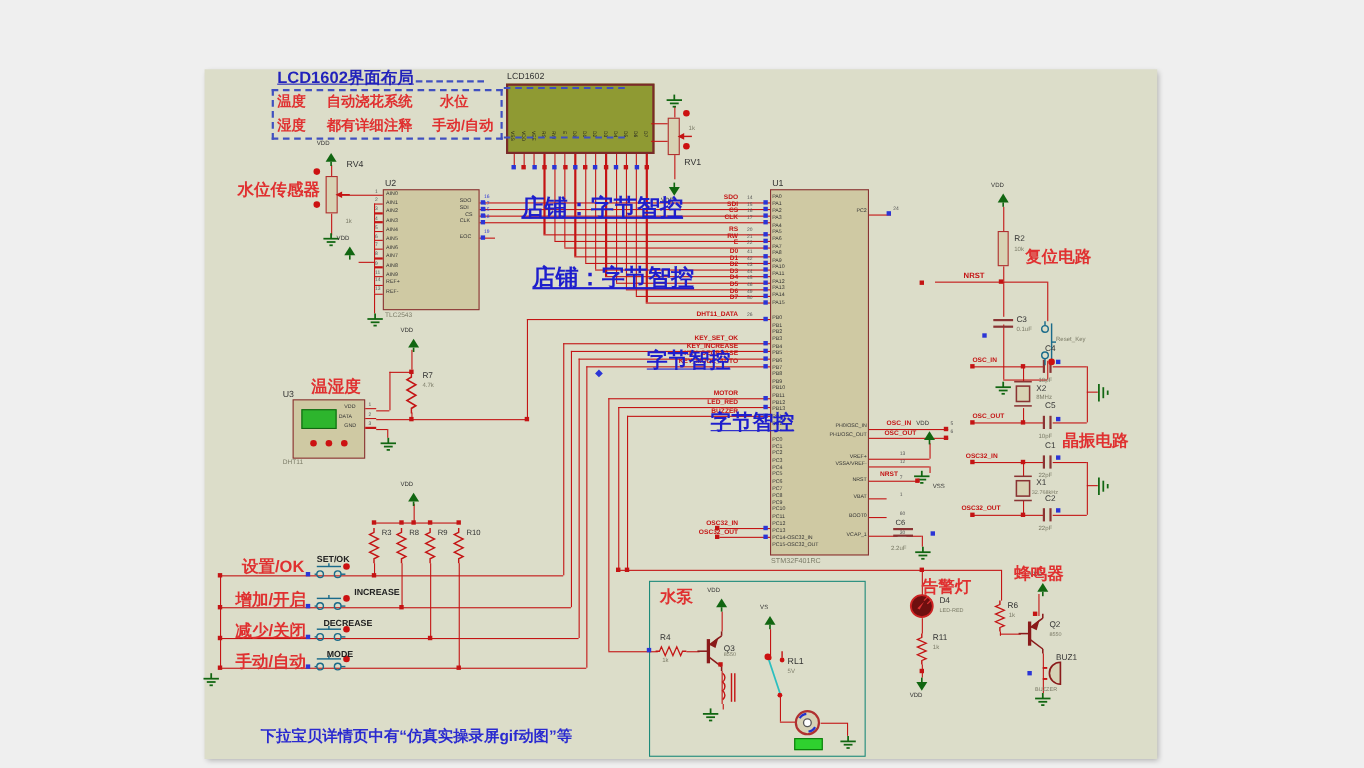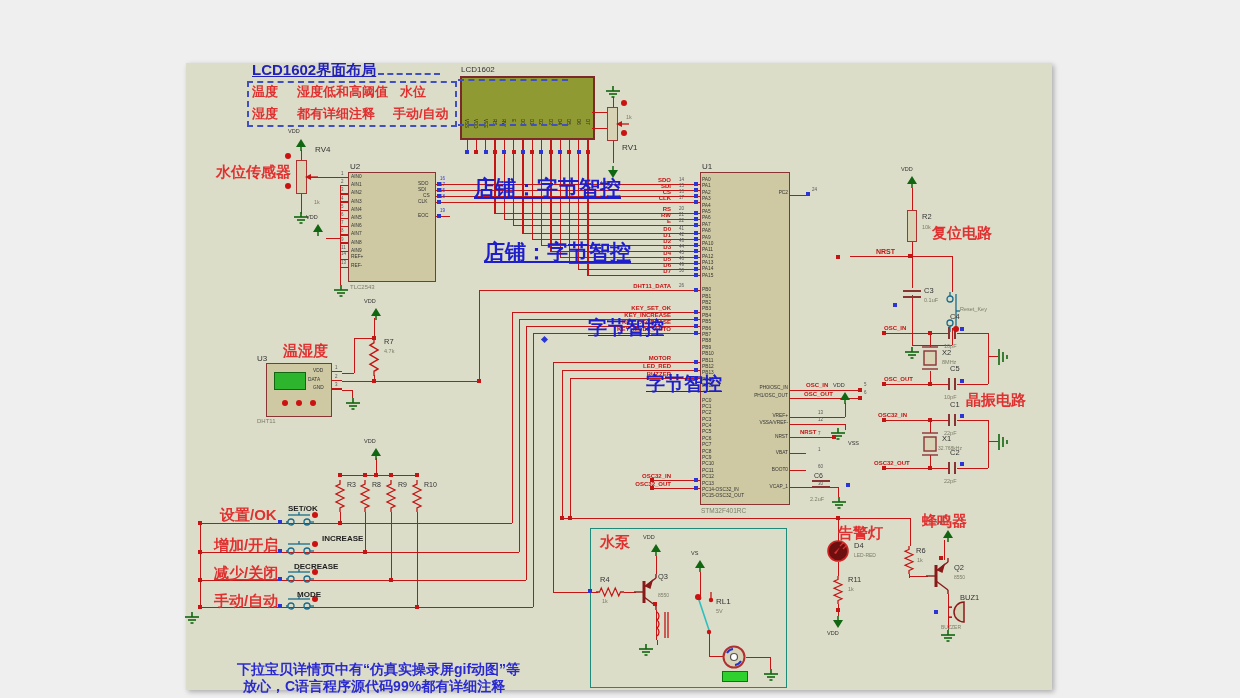--- a/index.html
+++ b/index.html
@@ -58,21 +58,21 @@
 <div id="stage">
   <div id="canvas"></div>
 
 
   <div id="legend-title">LCD1602界面布局</div>
   <div class="dash" style="left:378px;top:73px;width:62px;"></div>
   <div id="legend-box"></div>
   <div class="dash" style="left:458px;top:79px;width:110px;"></div>
   <div class="dash" style="left:458px;top:124px;width:110px;"></div>
   <span class="legcell" style="left:252px;top:83px;">温度</span>
-  <span class="legcell" style="left:297px;top:83px;">湿度低和高阈值</span>
+  <span class="legcell" style="left:297px;top:83px;">自动浇花系统</span>
   <span class="legcell" style="left:400px;top:83px;">水位</span>
   <span class="legcell" style="left:252px;top:105px;">湿度</span>
   <span class="legcell" style="left:297px;top:105px;">都有详细注释</span>
   <span class="legcell" style="left:393px;top:105px;">手动/自动</span>
 
   <span class="ref" style="left:461px;top:65px;">LCD1602</span>
   <div id="lcd-body"></div>
 
   <span class="blue" style="left:474px;top:174px;font-size:21px;">店铺：字节智控</span>
   <span class="blue" style="left:484px;top:238px;font-size:21px;">店铺：字节智控</span>
@@ -161,21 +161,20 @@
   <span class="ref" style="left:257px;top:354px;">U3</span>
   <span class="val" style="left:257px;top:418px;font-size:6px;">DHT11</span>
   <div class="screen-dht" style="left:274px;top:372px;width:30px;height:16px;"></div>
   <div class="rdot" style="left:282px;top:400px;"></div>
   <div class="rdot" style="left:296px;top:400px;"></div>
   <div class="rdot" style="left:310px;top:400px;"></div>
 
   <div style="position:absolute;left:590px;top:528px;width:197px;height:160px;border:1.5px solid #1d8a7a;z-index:1;box-sizing:border-box;"></div>
 
   <span class="notes" style="left:237px;top:661px;font-size:14px;color:#2a2ad0;">下拉宝贝详情页中有“仿真实操录屏gif动图”等</span>
-  <span class="notes" style="left:243px;top:678px;font-size:14px;color:#2a2ad0;">放心，C语言程序源代码99%都有详细注释</span>
 
   <span class="ref" style="left:622px;top:143px;">RV1</span>
   <span class="val" style="left:626px;top:114px;">1k</span>
   <span class="ref" style="left:315px;top:145px;">RV4</span>
   <span class="val" style="left:314px;top:199px;">1k</span>
   <span class="ref" style="left:922px;top:212px;font-size:7.5px;">R2</span>
   <span class="val" style="left:922px;top:224px;">10k</span>
   <span class="ref" style="left:347px;top:481px;font-size:7px;">R3</span>
   <span class="ref" style="left:372px;top:481px;font-size:7px;">R8</span>
   <span class="ref" style="left:398px;top:481px;font-size:7px;">R9</span>
@@ -197,21 +196,21 @@
   <span class="ref" style="left:950px;top:400px;font-size:7.5px;">C1</span>
   <span class="val" style="left:944px;top:430px;">22pF</span>
   <span class="ref" style="left:950px;top:448px;font-size:7.5px;">C2</span>
   <span class="val" style="left:944px;top:478px;">22pF</span>
   <span class="ref" style="left:814px;top:472px;font-size:7px;">C6</span>
   <span class="val" style="left:810px;top:496px;">2.2uF</span>
   <span class="ref" style="left:942px;top:348px;font-size:7.5px;">X2</span>
   <span class="val" style="left:942px;top:359px;">8MHz</span>
   <span class="ref" style="left:942px;top:434px;font-size:7.5px;">X1</span>
   <span class="val" style="left:938px;top:445px;font-size:5px;">32.768kHz</span>
-  <span class="ref" style="left:658px;top:572px;font-size:7.5px;">Q3</span>
+  <span class="ref" style="left:658px;top:585px;font-size:7.5px;">Q3</span>
   <span class="val" style="left:658px;top:592px;font-size:5px;">8550</span>
   <span class="ref" style="left:954px;top:563px;font-size:7.5px;">Q2</span>
   <span class="val" style="left:954px;top:574px;font-size:5px;">8550</span>
   <span class="ref" style="left:854px;top:541px;font-size:7.5px;">D4</span>
   <span class="val" style="left:854px;top:552px;font-size:5px;">LED-RED</span>
   <span class="ref" style="left:716px;top:597px;">RL1</span>
   <span class="val" style="left:716px;top:608px;">5V</span>
   <span class="ref" style="left:960px;top:593px;font-size:7.5px;">BUZ1</span>
   <span class="val" style="left:941px;top:624px;font-size:5px;">BUZZER</span>
   <span class="val" style="left:960px;top:306px;font-size:5.5px;">Reset_Key</span>

